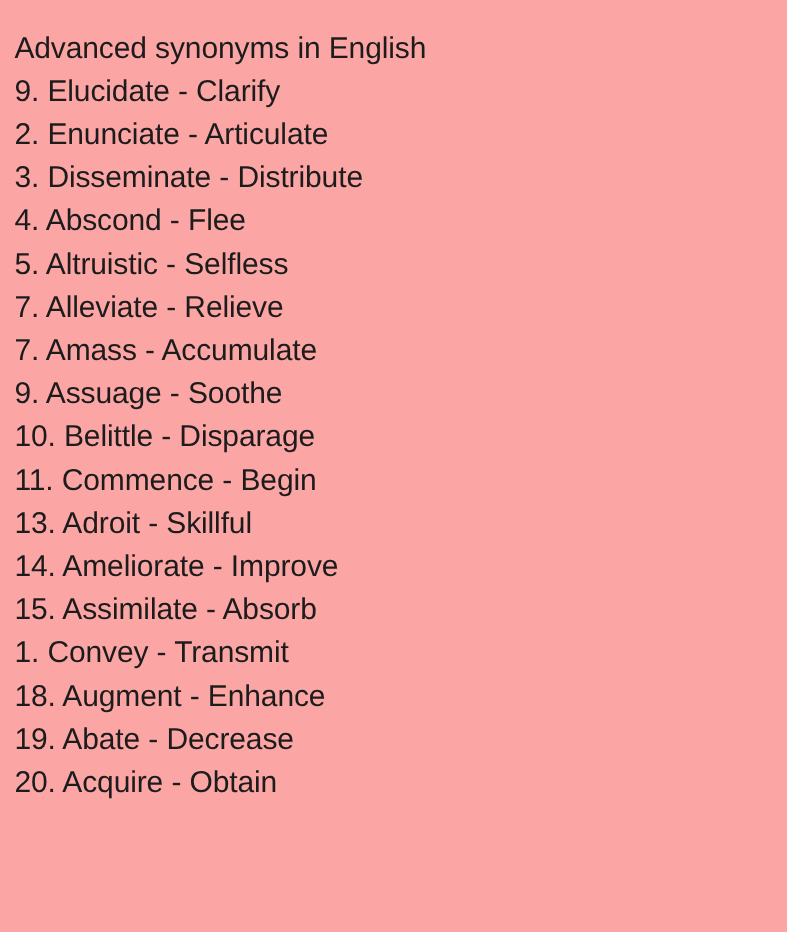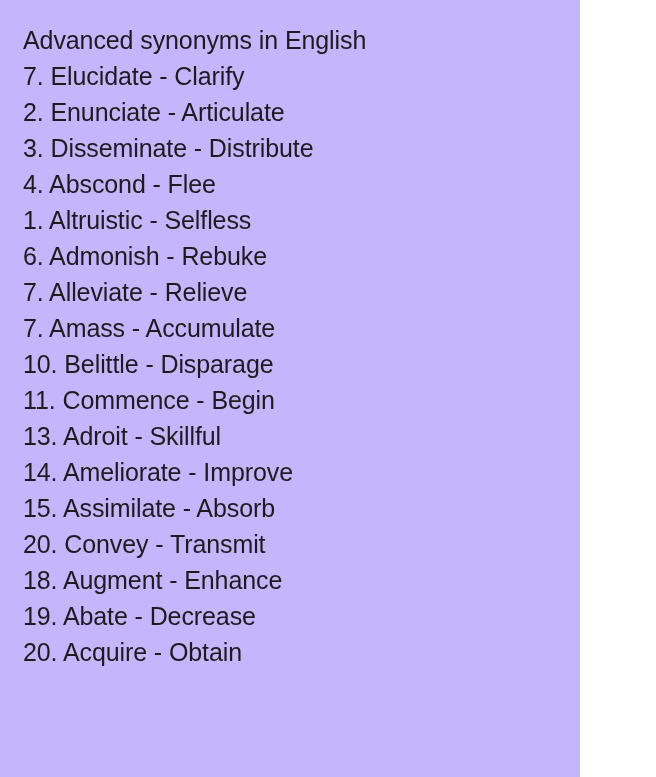--- a/index.html
+++ b/index.html
@@ -9,25 +9,25 @@
   }
   body {
     width: 656px;
     height: 777px;
     overflow: hidden;
     font-family: "Liberation Sans", sans-serif;
     color: #1c1c1c;
     -webkit-font-smoothing: antialiased;
   }
   .page {
-    width: 580px;
+    width: 656px;
     height: 777px;
-    background: #c4b5fd;
+    background: #fca5a5;
     box-sizing: border-box;
-    padding: 22px 0 0 23px;
+    padding: 22px 0 0 12px;
   }
   .doc-title {
     font-size: 25px;
     line-height: 36px;
     font-weight: 400;
     color: #1c1c1c;
     white-space: nowrap;
     letter-spacing: -0.1px;
   }
   .synonym-list {
@@ -43,31 +43,31 @@
     white-space: nowrap;
     letter-spacing: -0.1px;
   }
 </style>
 </head>
 <body>
 
 <div class="page">
   <div class="doc-title">Advanced synonyms in English</div>
   <ol class="synonym-list">
-      <li class="synonym-item">7. Elucidate - Clarify</li>
+      <li class="synonym-item">9. Elucidate - Clarify</li>
       <li class="synonym-item">2. Enunciate - Articulate</li>
       <li class="synonym-item">3. Disseminate - Distribute</li>
       <li class="synonym-item">4. Abscond - Flee</li>
-      <li class="synonym-item">1. Altruistic - Selfless</li>
-      <li class="synonym-item">6. Admonish - Rebuke</li>
+      <li class="synonym-item">5. Altruistic - Selfless</li>
       <li class="synonym-item">7. Alleviate - Relieve</li>
       <li class="synonym-item">7. Amass - Accumulate</li>
+      <li class="synonym-item">9. Assuage - Soothe</li>
       <li class="synonym-item">10. Belittle - Disparage</li>
       <li class="synonym-item">11. Commence - Begin</li>
       <li class="synonym-item">13. Adroit - Skillful</li>
       <li class="synonym-item">14. Ameliorate - Improve</li>
       <li class="synonym-item">15. Assimilate - Absorb</li>
-      <li class="synonym-item">20. Convey - Transmit</li>
+      <li class="synonym-item">1. Convey - Transmit</li>
       <li class="synonym-item">18. Augment - Enhance</li>
       <li class="synonym-item">19. Abate - Decrease</li>
       <li class="synonym-item">20. Acquire - Obtain</li>
     </ol>
 </div>
 
 </body></html>

